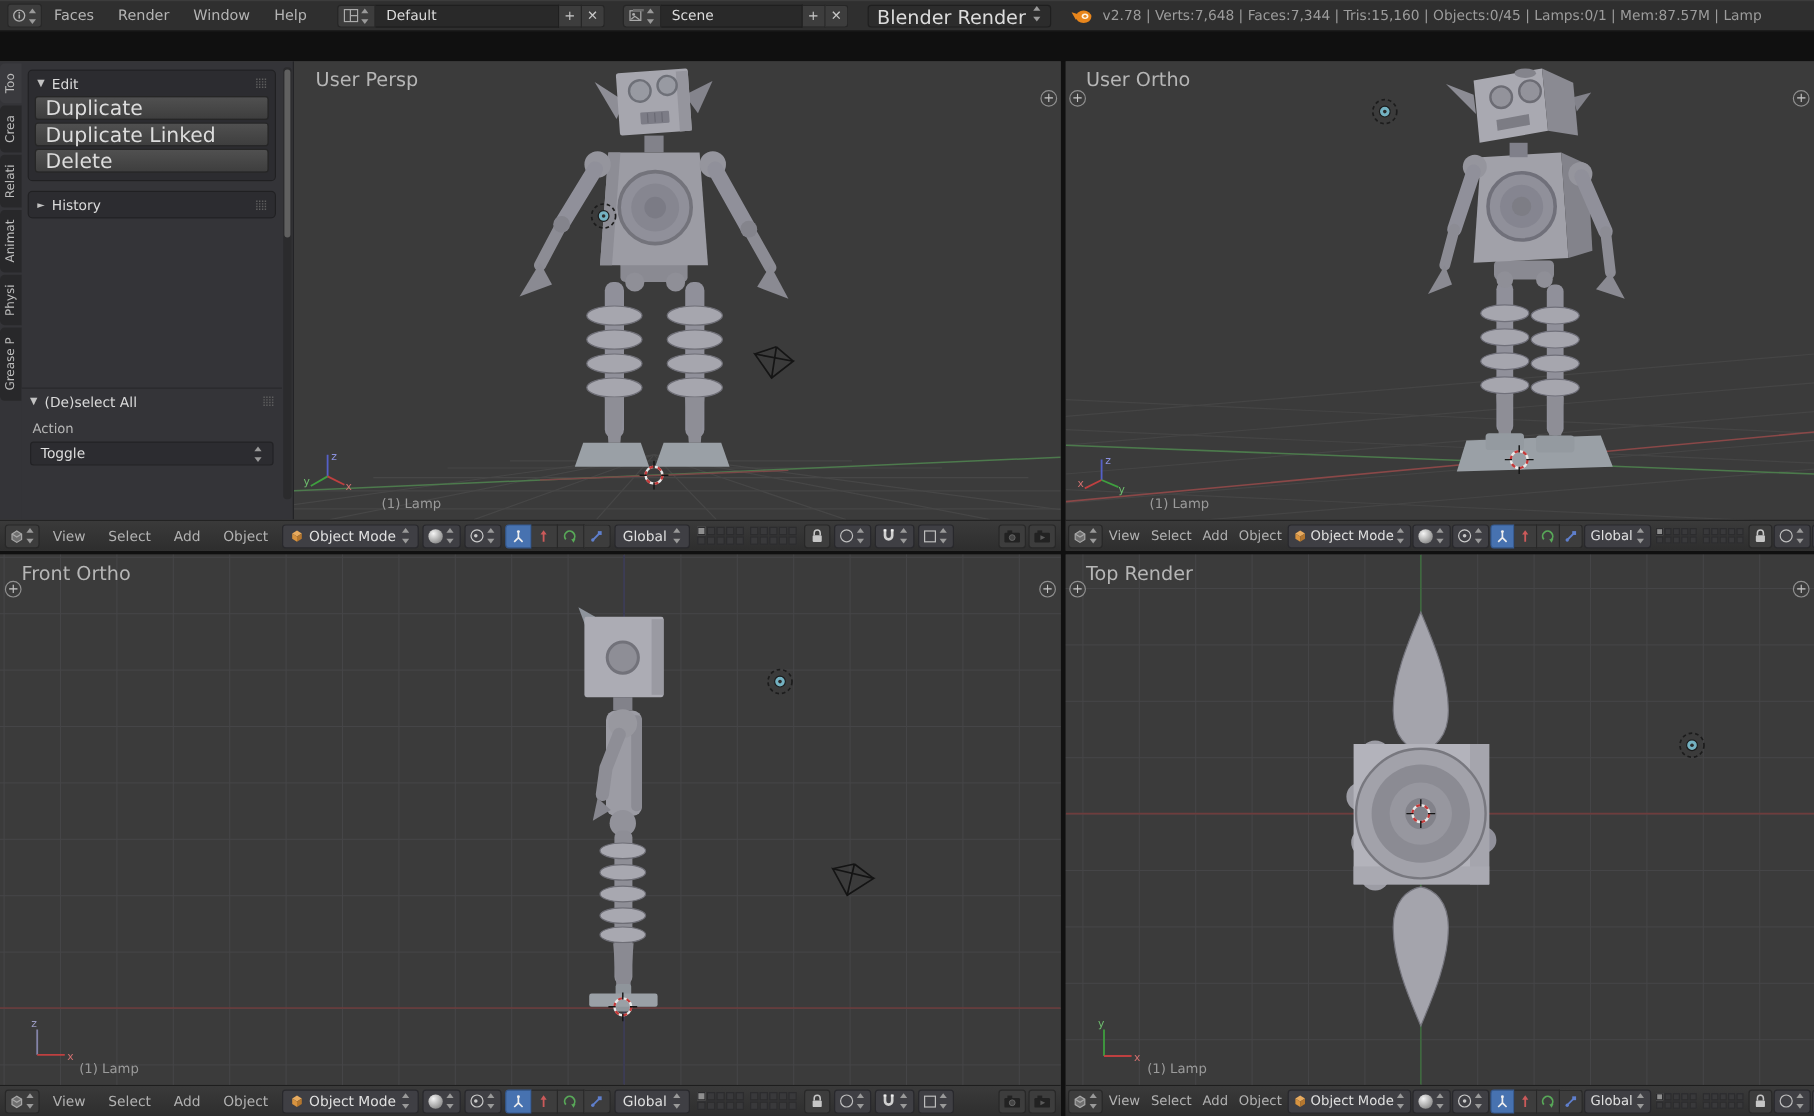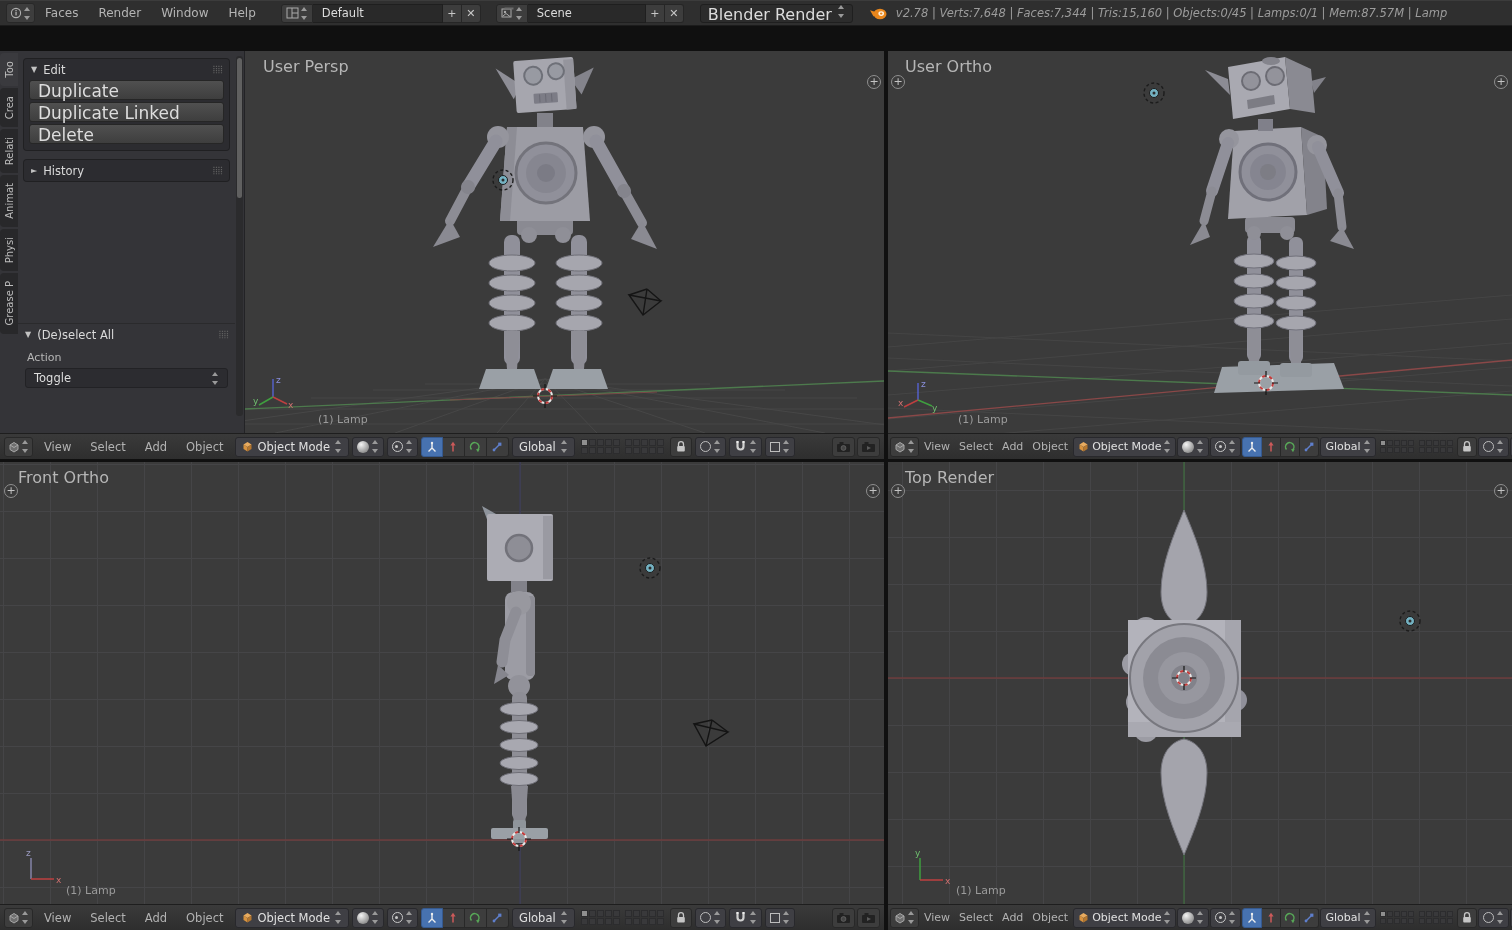--- a/index.html
+++ b/index.html
@@ -23,21 +23,21 @@
   .idblock { display:flex; align-items:center; margin-left:15px; }
   .id-iconbtn { height:19px; background:#3d3d3d; border:1px solid #262626; border-radius:3px 0 0 3px;
                 display:flex; align-items:center; gap:2px; padding:0 4px; }
   .id-field { height:19px; background:#292929; border:1px solid #1f1f1f; border-left:none;
               color:#dcdcdc; display:flex; align-items:center; padding:0 9px; font-size:11.5px; }
   .id-btn { height:19px; width:19px; background:#3d3d3d; border:1px solid #262626; border-left:none;
             color:#c8c8c8; display:flex; align-items:center; justify-content:center; font-size:11px; }
   .id-btn.last { border-radius:0 3px 3px 0; }
   .engine-dd { height:19px; margin-left:16px; background:#2c2c2c; border:1px solid #1f1f1f; border-radius:3px;
                display:flex; align-items:flex-start; gap:6px; padding:0 7px; color:#dcdcdc; font-size:16px; }
-  .stats { margin-left:9px; color:#9c9c9c; font-size:11.5px; white-space:nowrap;font-style:italic; }
+  .stats { margin-left:9px; color:#9c9c9c; font-size:11.5px; white-space:nowrap; }
   .logo-ml { margin-left:16px; flex:0 0 auto; }
 
   
   .workspace { position:absolute; top:51px; left:0; width:1512px; height:879px;
                display:grid; grid-template-columns:884px 624px; grid-template-rows:408px 468px;
                column-gap:4px; row-gap:3px; background:#101010; }
   .area { position:relative; display:flex; flex-direction:column; background:#3b3b3b; overflow:hidden; }
   .vp-content { position:relative; flex:1; overflow:hidden; background-color:#3b3b3b; }
   .grid47 { background-image:linear-gradient(to right, #454547 1px, transparent 1px),
                              linear-gradient(to bottom, #454547 1px, transparent 1px);
@@ -137,21 +137,21 @@
 
     <div class="idblock">
       <div class="id-iconbtn">
         <svg width="13" height="12" viewBox="0 0 13 12">
           <rect x="1" y="1" width="11" height="10" stroke="#ababab" fill="none" stroke-width="1"></rect>
           <line x1="6" y1="1" x2="6" y2="11" stroke="#ababab" stroke-width="1"></line>
           <line x1="6" y1="6" x2="12" y2="6" stroke="#ababab" stroke-width="1"></line>
         </svg>
         <span class="dd-arrows"></span>
       </div>
-      <div class="id-field" style="width:130px">Default</div>
+      <div class="id-field" style="width:153px">Default</div>
       <div class="id-btn">+</div>
       <div class="id-btn last">✕</div>
     </div>
 
     <div class="idblock">
       <div class="id-iconbtn">
         <svg width="13" height="12" viewBox="0 0 13 12">
           <rect x="1" y="2" width="9" height="8" stroke="#ababab" fill="none" stroke-width="1"></rect>
           <circle cx="4" cy="5" r="1.2" fill="#ababab"></circle>
           <polyline points="2,9 5,6.5 9,9.5" stroke="#ababab" fill="none" stroke-width="1"></polyline>

